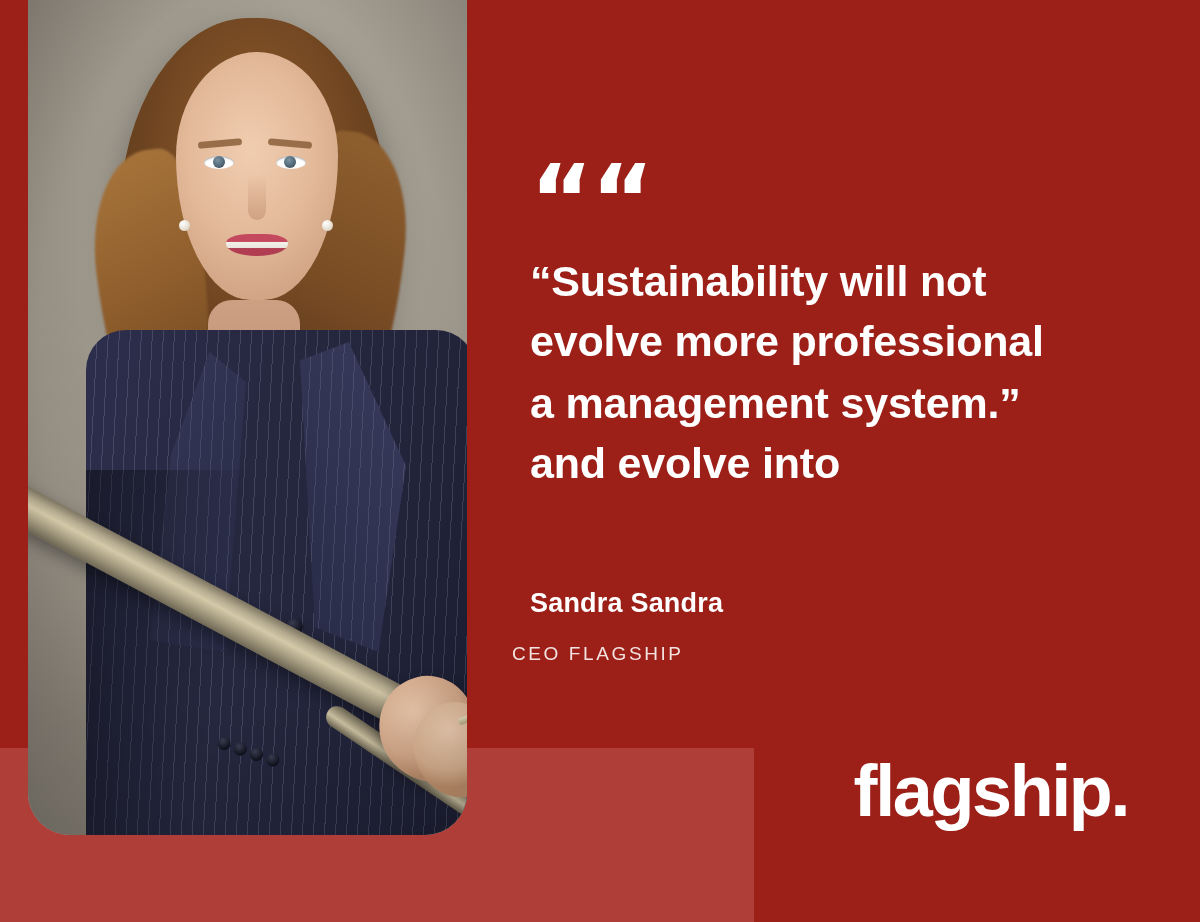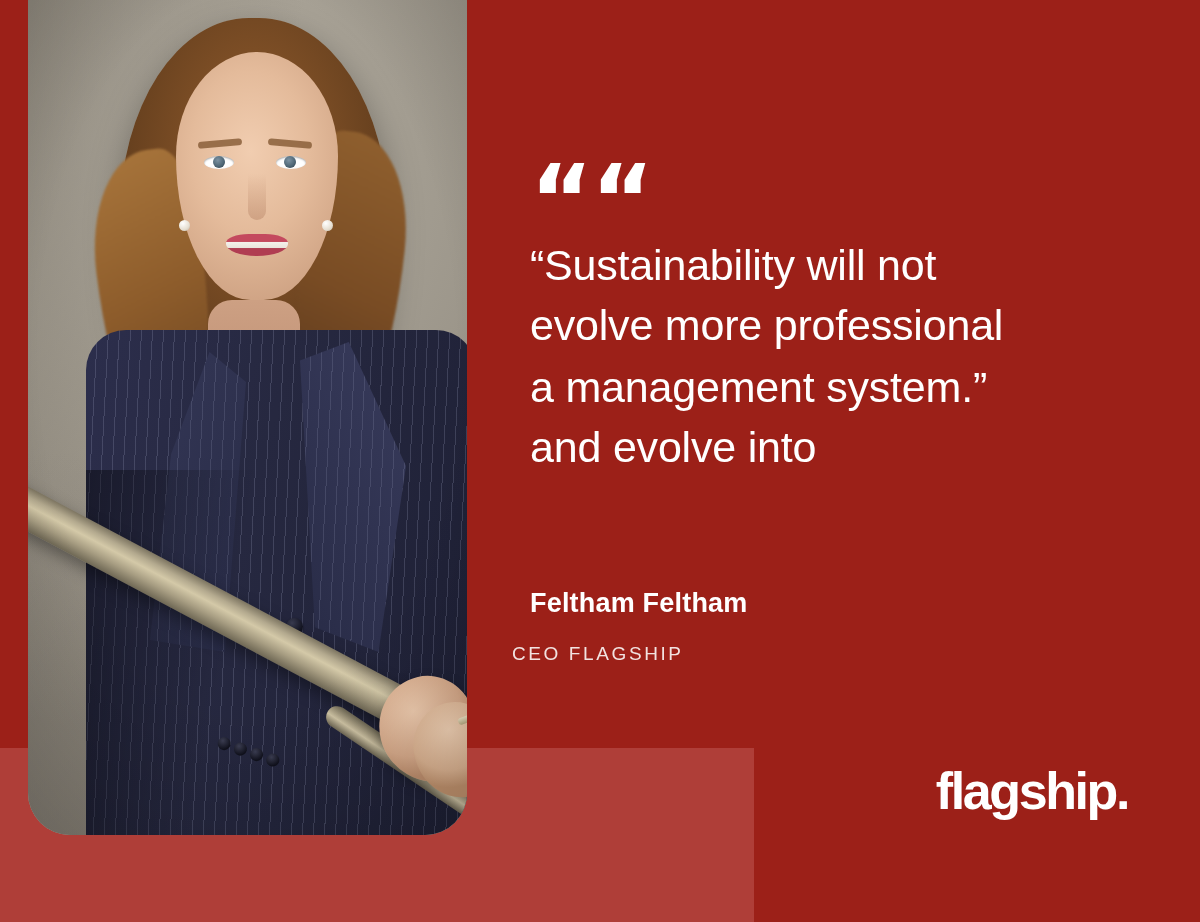--- a/index.html
+++ b/index.html
@@ -223,25 +223,25 @@
     font-family: "DejaVu Sans", sans-serif;
     font-size: 96px;
     font-weight: 700;
     line-height: 1;
     letter-spacing: -2px;
     user-select: none;
   }
   .quote-text {
     position: absolute;
     left: 530px;
-    top: 235px;
+    top: 251px;
     width: 640px;
     color: #ffffff;
     font-size: 43px;
-    font-weight: 400;
+    font-weight: 700;
     line-height: 60px;
     letter-spacing: -0.2px;
   }
   .quote-text .ln { display: block; white-space: nowrap; }
   .quote-text .ln.gap { margin-top: 2px; }
 
   .attrib-name {
     position: absolute;
     left: 530px;
     top: 588px;
@@ -262,21 +262,21 @@
 
   
   .logo-wrap {
     position: absolute;
     right: 72px;
     top: 748px;
     text-align: right;
   }
   .logo-word {
     color: #ffffff;
-    font-size: 52px;
+    font-size: 72px;
     font-weight: 700;
     letter-spacing: -2.4px;
     line-height: 86px;
     white-space: nowrap;
   }
   .logo-tag {
     color: #ffffff;
     font-size: 17px;
     font-weight: 700;
     letter-spacing: 0.4px;
@@ -355,20 +355,20 @@
 
   <div class="quote-mark">““</div>
 
   <div class="quote-text">
     <span class="ln">“Sustainability will not</span>
     <span class="ln">evolve more professional</span>
     <span class="ln gap">a management system.”</span>
     <span class="ln">and evolve into</span>
   </div>
 
-  <div class="attrib-name"> Feltham Feltham</div>
+  <div class="attrib-name"> Sandra Sandra</div>
   <div class="attrib-role">CEO FLAGSHIP</div>
 
   <div class="logo-wrap">
     <div class="logo-word">flagship.</div>
   </div>
 
 </div>
 
 </body></html>

